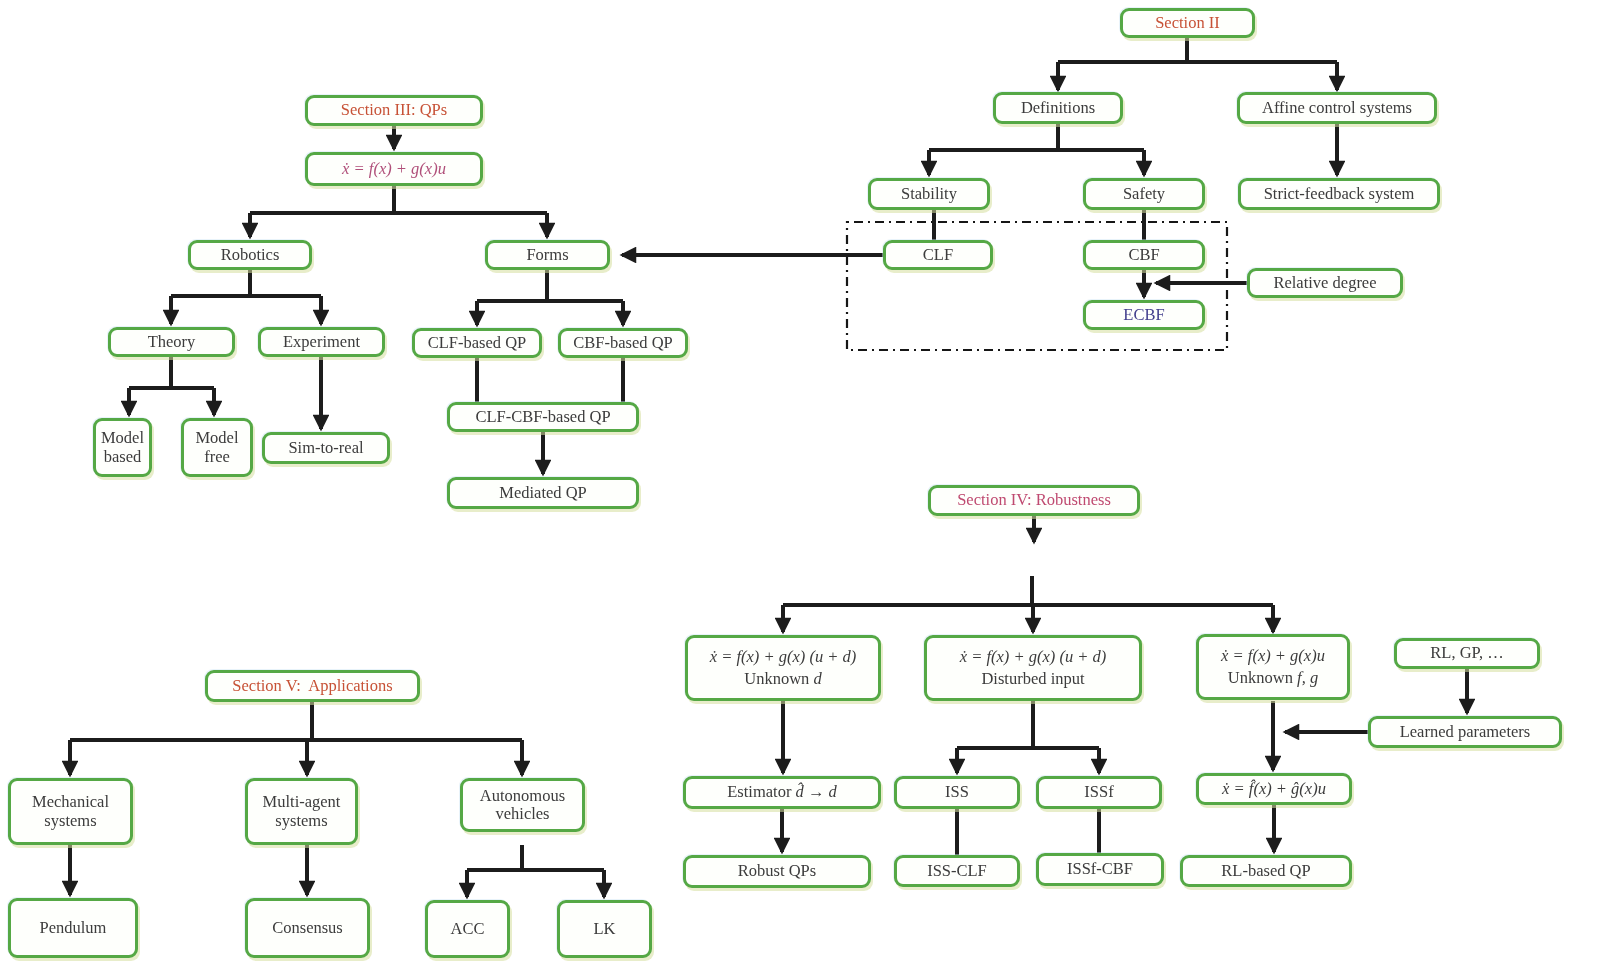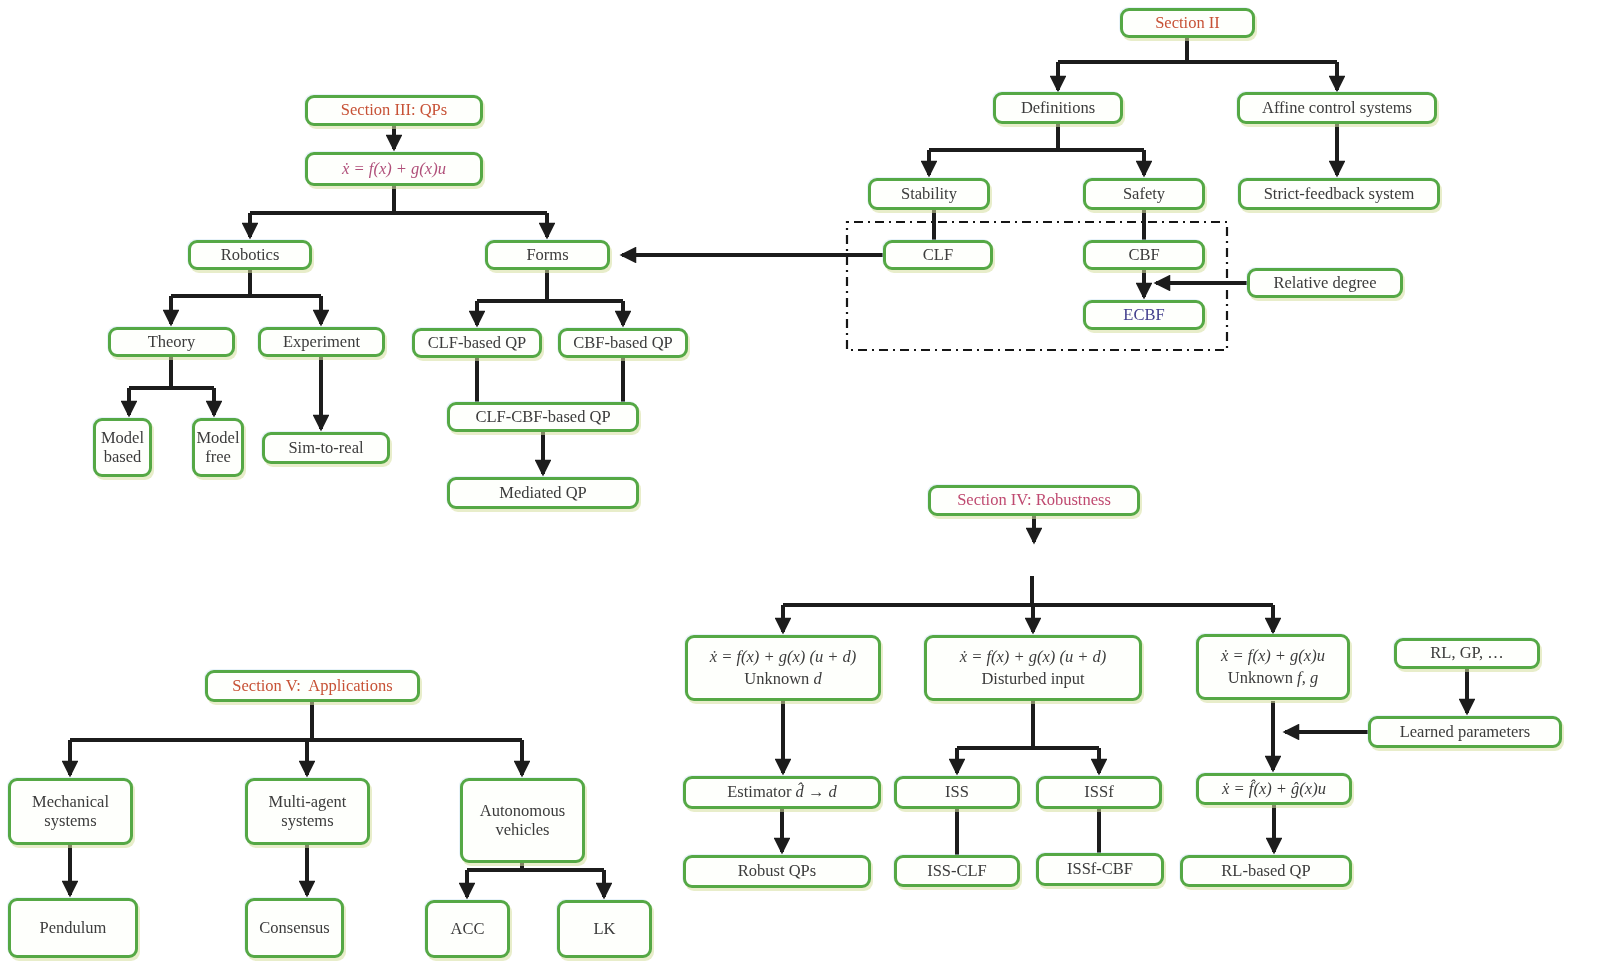--- a/index.html
+++ b/index.html
@@ -140,21 +140,21 @@
     </div>
   <div class="node" style="left:412px;top:328px;width:130px;height:30px">
       <span class="lbl">CLF-based QP</span>
     </div>
   <div class="node" style="left:558px;top:328px;width:130px;height:30px">
       <span class="lbl">CBF-based QP</span>
     </div>
   <div class="node" style="left:93px;top:418px;width:59px;height:59px">
       <span class="lbl">Model based</span>
     </div>
-  <div class="node" style="left:192px;top:418px;width:52px;height:59px">
+  <div class="node" style="left:181px;top:418px;width:72px;height:59px">
       <span class="lbl">Model free</span>
     </div>
   <div class="node" style="left:262px;top:432px;width:128px;height:32px">
       <span class="lbl">Sim-to-real</span>
     </div>
   <div class="node" style="left:447px;top:402px;width:192px;height:30px">
       <span class="lbl">CLF-CBF-based QP</span>
     </div>
   <div class="node" style="left:447px;top:477px;width:192px;height:32px">
       <span class="lbl">Mediated QP</span>
@@ -211,30 +211,30 @@
   <div class="node" style="left:1180px;top:855px;width:172px;height:32px">
       <span class="lbl">RL-based QP</span>
     </div>
 
   <div class="node sec" style="left:205px;top:670px;width:215px;height:32px">
       <span class="lbl">Section V:  Applications</span>
     </div>
   <div class="node" style="left:8px;top:778px;width:125px;height:67px">
       <span class="lbl">Mechanical systems</span>
     </div>
-  <div class="node" style="left:245px;top:778px;width:125px;height:67px">
+  <div class="node" style="left:245px;top:778px;width:113px;height:67px">
       <span class="lbl">Multi-agent systems</span>
     </div>
-  <div class="node" style="left:460px;top:778px;width:125px;height:85px">
+  <div class="node" style="left:460px;top:778px;width:125px;height:54px">
       <span class="lbl">Autonomous vehicles</span>
     </div>
   <div class="node" style="left:8px;top:898px;width:130px;height:60px">
       <span class="lbl">Pendulum</span>
     </div>
-  <div class="node" style="left:245px;top:898px;width:99px;height:60px">
+  <div class="node" style="left:245px;top:898px;width:125px;height:60px">
       <span class="lbl">Consensus</span>
     </div>
   <div class="node" style="left:425px;top:900px;width:85px;height:58px">
       <span class="lbl">ACC</span>
     </div>
   <div class="node" style="left:557px;top:900px;width:95px;height:58px">
       <span class="lbl">LK</span>
     </div>
 
 </div>

